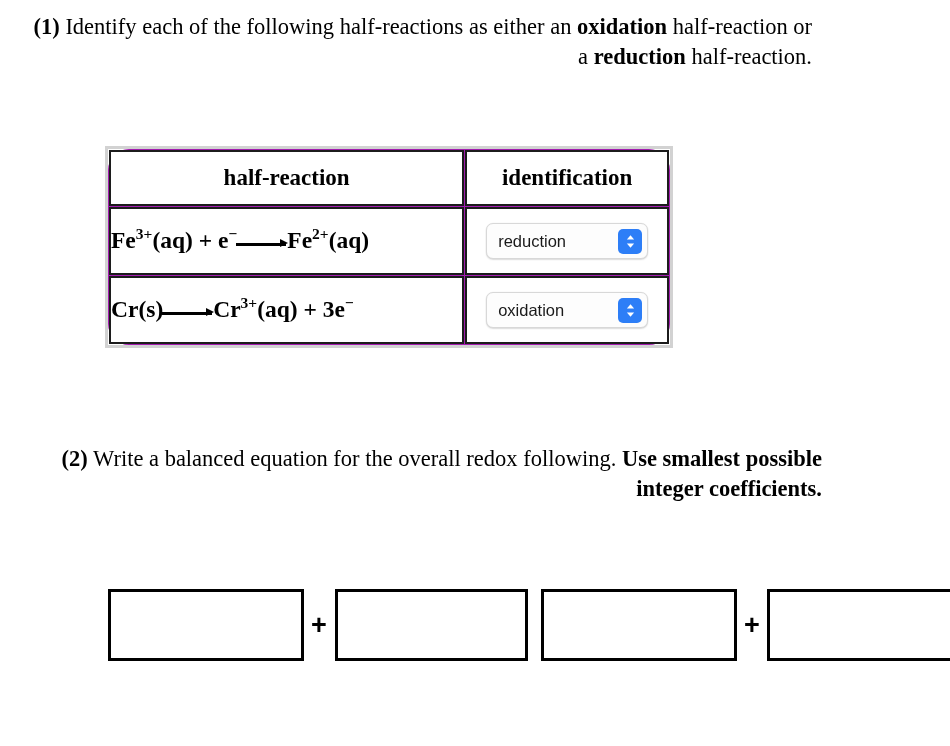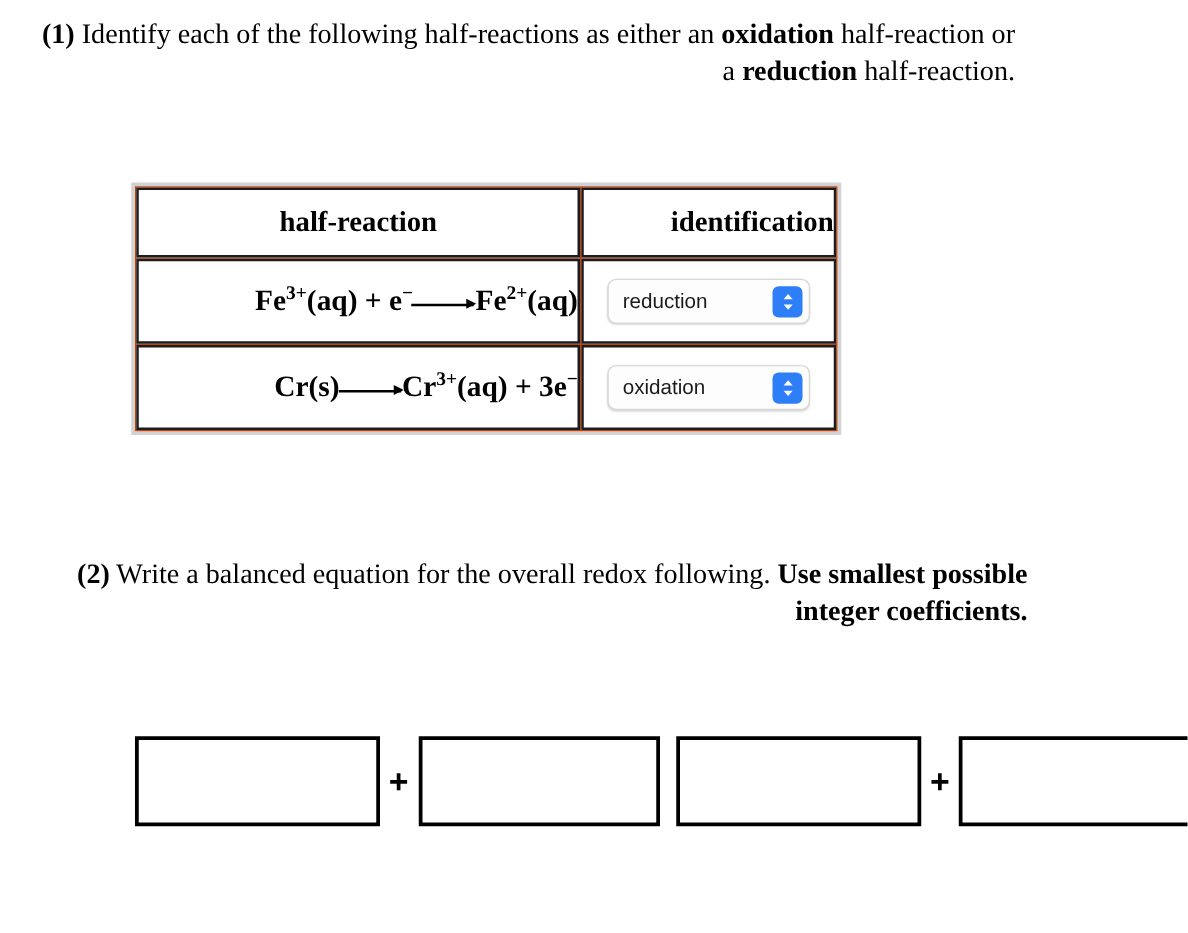--- a/index.html
+++ b/index.html
@@ -39,52 +39,53 @@
     width: 568px;
     border: 3px solid #d2d2d2;
     background: #ffffff;
     box-sizing: border-box;
     padding: 0;
   }
   table.hr-table {
     border-collapse: separate;
     border-spacing: 1px;
     width: 100%;
-    background: #c2410c;
+    background: #a21caf;
+    border-radius: 21px;
   }
   table.hr-table td,
   table.hr-table th {
     border: 2px solid #1c1c1c;
     background: #ffffff;
     padding: 0;
     vertical-align: middle;
   }
   th.col-half {
     width: 352px;
     height: 52px;
     text-align: center;
     font-weight: bold;
     font-size: 23px;
     font-family: "Liberation Serif", "DejaVu Serif", serif;
   }
   th.col-ident {
     width: 200px;
     height: 52px;
-    text-align: right;
+    text-align: center;
     font-weight: bold;
     font-size: 23px;
     font-family: "Liberation Serif", "DejaVu Serif", serif;
   }
   td.eq-cell {
     height: 64px;
     padding: 0 6px 0 8px;
     font-size: 23.5px;
     font-weight: bold;
     white-space: nowrap;
-    text-align: right;
+    text-align: left;
     font-family: "Liberation Serif", "DejaVu Serif", serif;
   }
   td.sel-cell {
     height: 64px;
     text-align: center;
     padding: 0;
   }
   .eq { display: inline-block; letter-spacing: 0px; }
   .eq sup {
     font-size: 0.66em;

